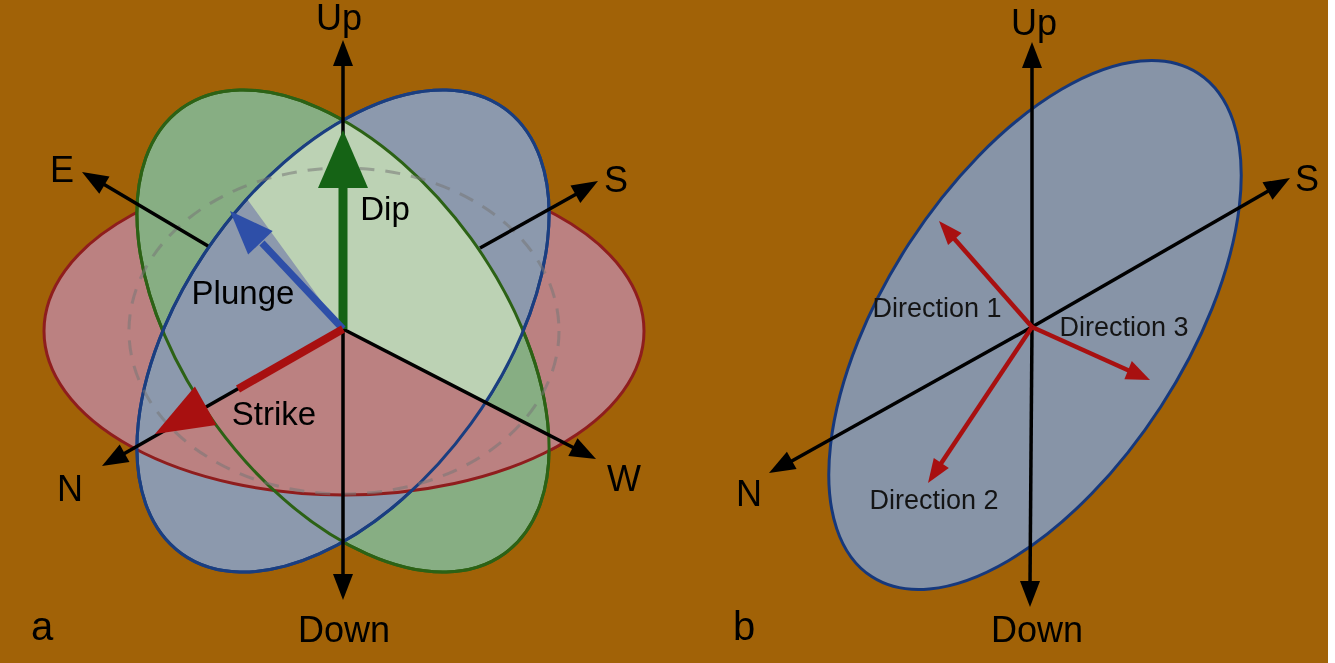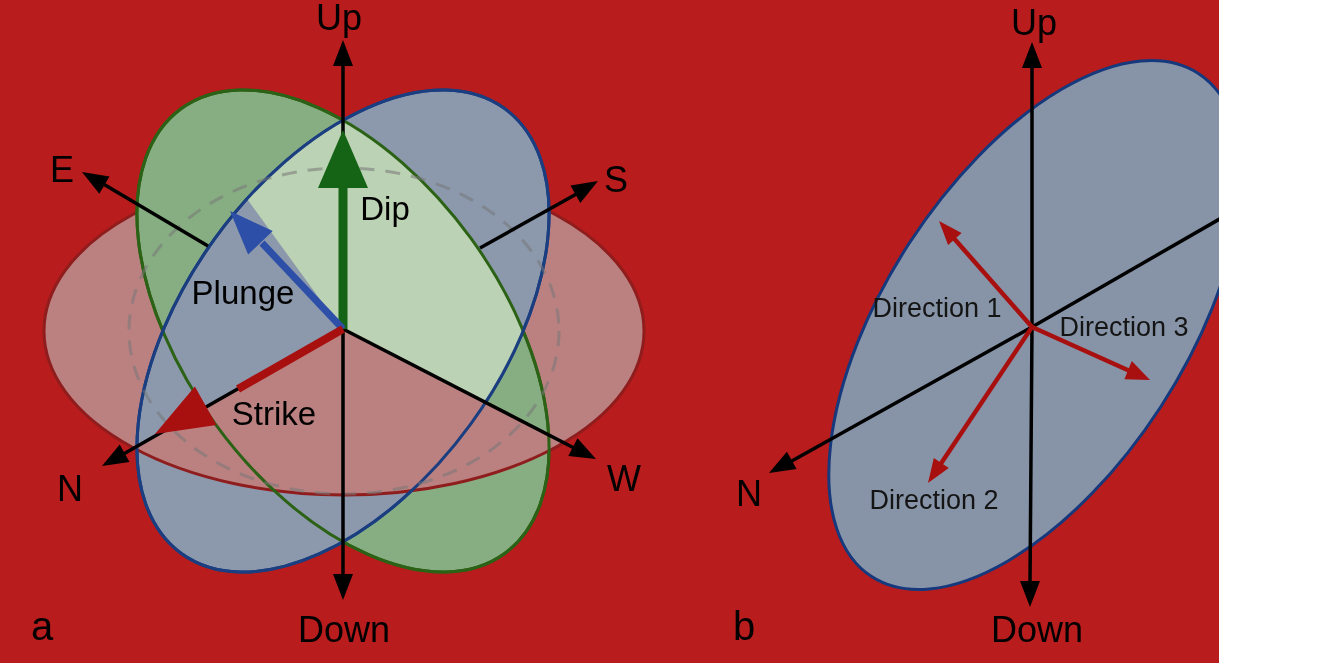--- a/index.html
+++ b/index.html
@@ -1,17 +1,17 @@
 <!DOCTYPE html>
 <html><head>
 <meta charset="utf-8">
 <style>
   html, body { margin: 0; padding: 0; background: #ffffff; }
   .figure-wrap {
-    width: 1219px; height: 663px; background: #b91c1c;
+    width: 1328px; height: 663px; background: #a16207;
     font-family: "Liberation Sans", sans-serif;
     position: relative; overflow: hidden;
   }
   svg text {
     font-family: "Liberation Sans", sans-serif;
     fill: #000000;
   }
   text.axis-lab   { font-size: 36px; font-weight: 500; }
   text.arrow-lab  { font-size: 33px; font-weight: 500; }
   text.dir-lab    { font-size: 27px; font-weight: 500; fill: #141414; }

